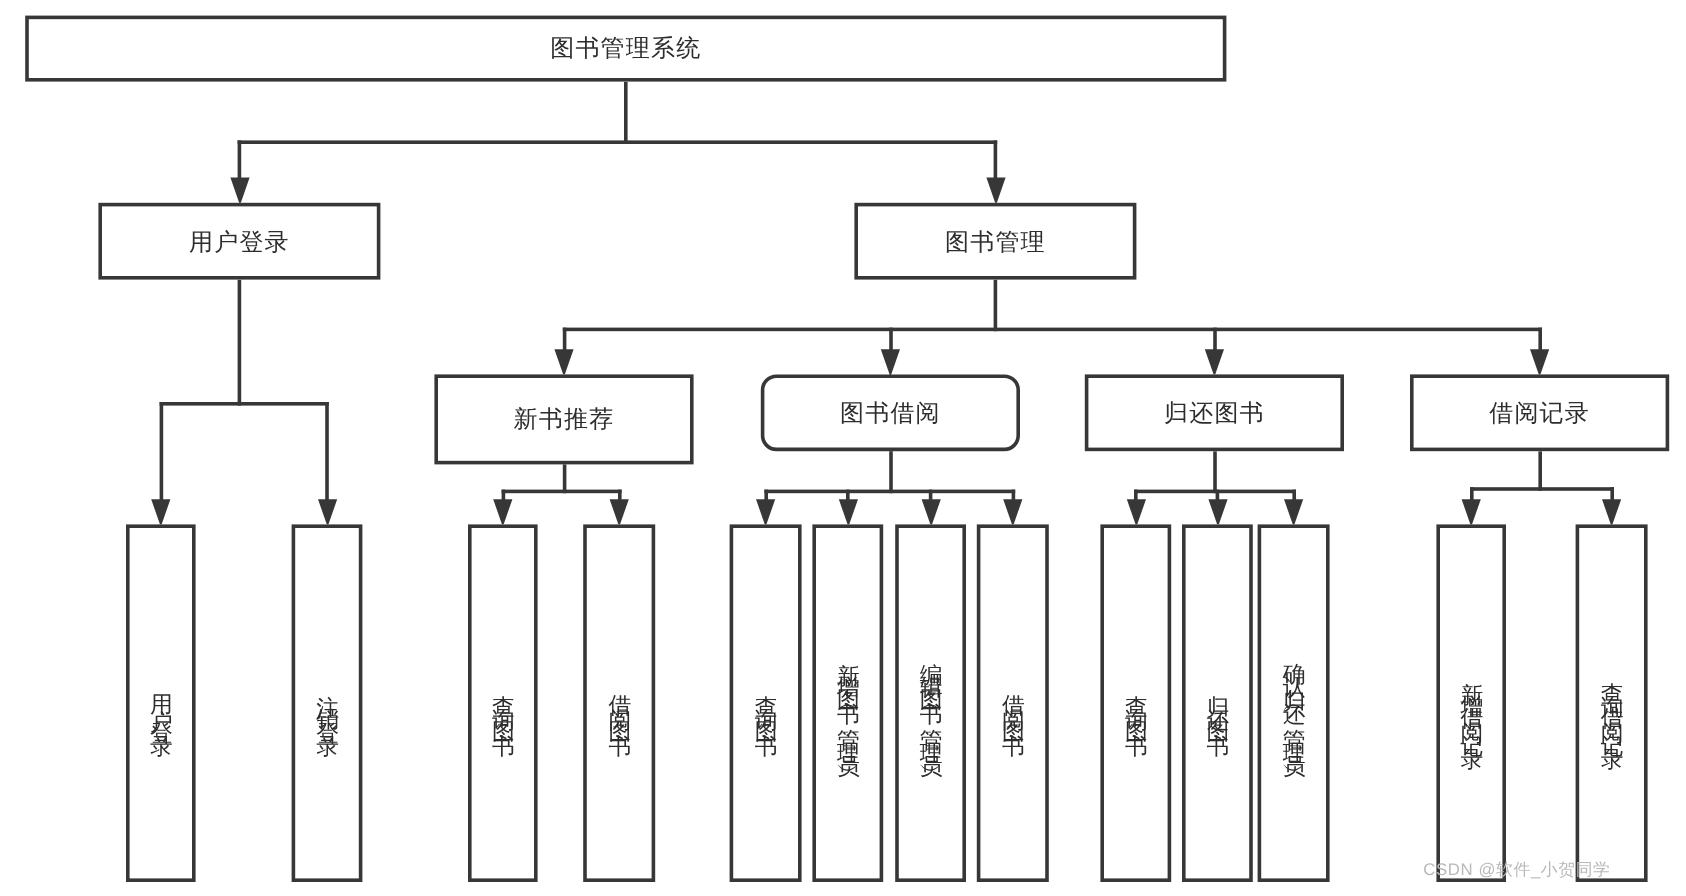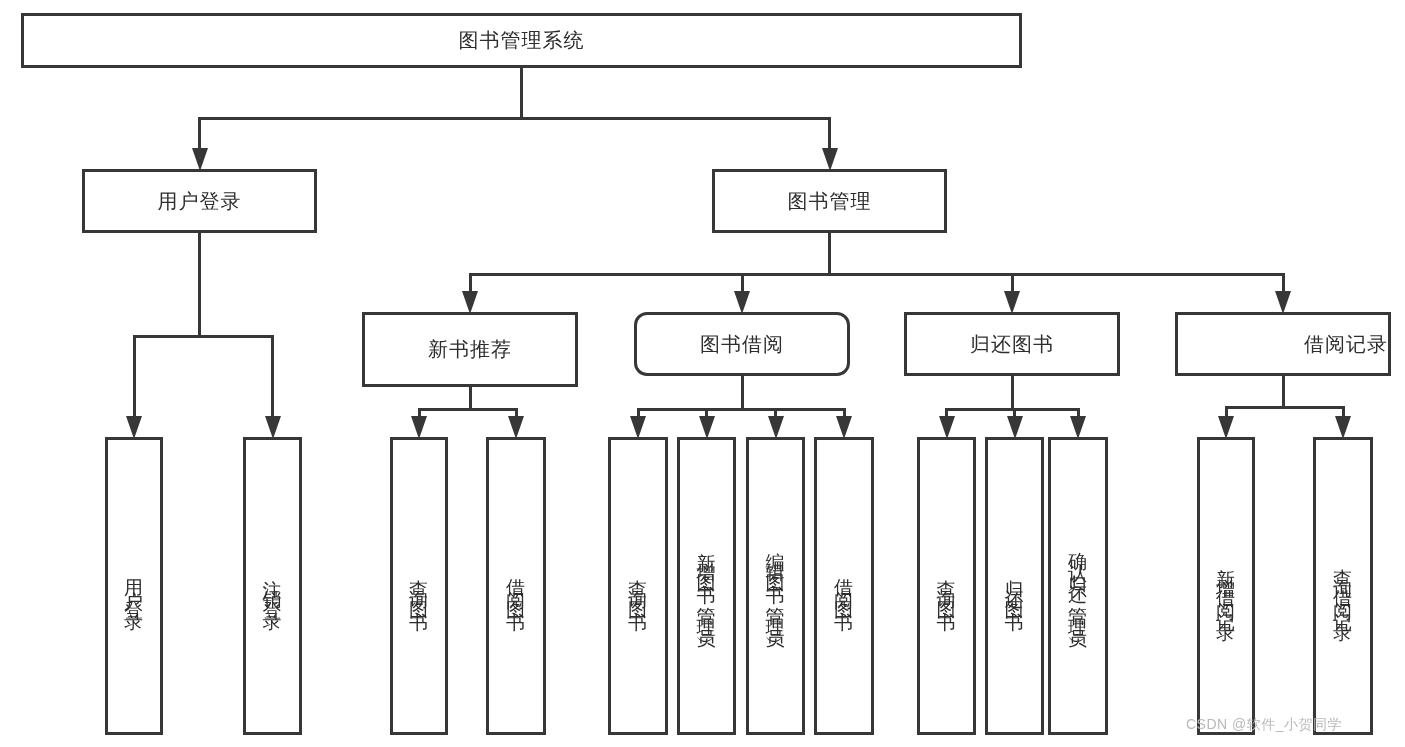--- a/index.html
+++ b/index.html
@@ -130,21 +130,21 @@
       </div>
       <div class="node h" style="left: 362px; top: 312px; width: 216px; height: 75px;">
         <span class="label">新书推荐</span>
       </div>
       <div class="node h" style="left: 634px; top: 312px; width: 216px; height: 64px; border-radius: 13px;">
         <span class="label">图书借阅</span>
       </div>
       <div class="node h" style="left: 904px; top: 312px; width: 216px; height: 64px;">
         <span class="label">归还图书</span>
       </div>
-      <div class="node h" style="left: 1175px; top: 312px; width: 216px; height: 64px; justify-content: flex-end;">
+      <div class="node h" style="left: 1175px; top: 312px; width: 216px; height: 64px;">
         <span class="label">借阅记录</span>
       </div>
       <div class="node v" style="left: 390px; top: 437px; width: 58px; height: 298px;">
         <span class="label">查询图书</span>
       </div>
       <div class="node v" style="left: 486px; top: 437px; width: 60px; height: 298px;">
         <span class="label">借阅图书</span>
       </div>
       <div class="node v" style="left: 608px; top: 437px; width: 60px; height: 298px;">
         <span class="label">查询图书</span>

